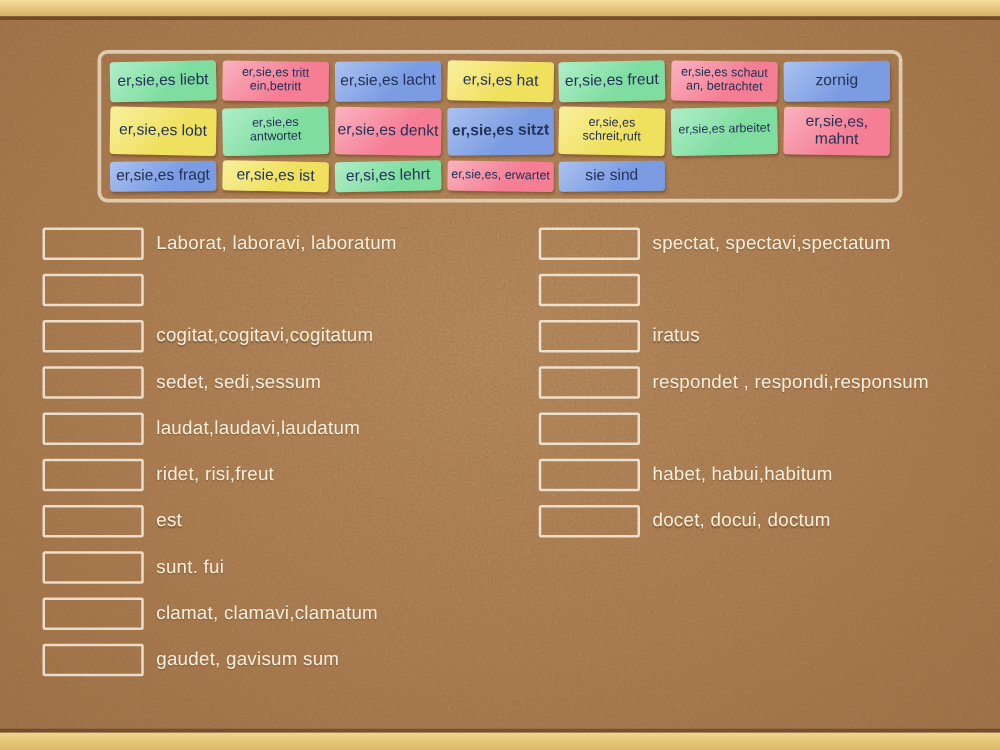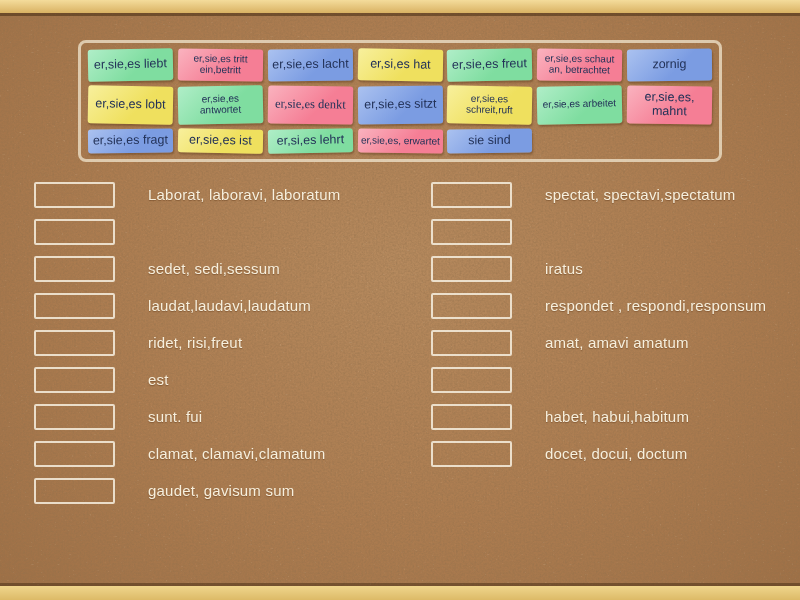--- a/index.html
+++ b/index.html
@@ -31,21 +31,21 @@
   }
   .chip.sm{font-size:10px;}
   .chip:nth-child(4n+1){transform:rotate(-1.2deg);}
   .chip:nth-child(4n+2){transform:rotate(0.9deg);}
   .chip:nth-child(4n+3){transform:rotate(-0.6deg);}
   .chip:nth-child(4n){transform:rotate(1.1deg);}
 
   .col{position:absolute;top:176px;z-index:2;}
   .col-left{left:34px;}
   .col-right{left:431px;}
-  .mrow{height:37px;display:flex;align-items:center;gap:23px;}
+  .mrow{height:37px;display:flex;align-items:center;}
   .slot{
     width:81px;height:26px;box-sizing:border-box;border-radius:2px;
     border:2px solid rgba(247,240,224,0.85);cursor:pointer;
   }
   .mlabel{
     margin-left:10px;color:#f7f0de;font-size:15px;letter-spacing:0.2px;
     white-space:nowrap;text-shadow:0 1px 1px rgba(90,50,20,0.45);
   }
 </style>
 </head>
@@ -76,39 +76,43 @@
   <div class="chips-panel">
       <div class="chip" style="background: linear-gradient(135deg, rgb(176, 238, 200) 0%, rgb(127, 221, 160) 60%); color: rgb(35, 50, 88);">er,sie,es liebt</div>
       <div class="chip sm" style="background: linear-gradient(135deg, rgb(250, 179, 191) 0%, rgb(245, 126, 149) 60%); color: rgb(35, 50, 88);">er,sie,es tritt ein,betritt</div>
       <div class="chip" style="background: linear-gradient(135deg, rgb(171, 194, 240) 0%, rgb(123, 156, 226) 60%); color: rgb(35, 50, 88);">er,sie,es lacht</div>
       <div class="chip" style="background: linear-gradient(135deg, rgb(248, 240, 157) 0%, rgb(239, 224, 94) 60%); color: rgb(35, 50, 88);">er,si,es hat</div>
       <div class="chip" style="background: linear-gradient(135deg, rgb(176, 238, 200) 0%, rgb(127, 221, 160) 60%); color: rgb(35, 50, 88);">er,sie,es freut</div>
       <div class="chip sm" style="background: linear-gradient(135deg, rgb(250, 179, 191) 0%, rgb(245, 126, 149) 60%); color: rgb(35, 50, 88);">er,sie,es schaut an, betrachtet</div>
       <div class="chip" style="background: linear-gradient(135deg, rgb(171, 194, 240) 0%, rgb(123, 156, 226) 60%); color: rgb(35, 50, 88);">zornig</div>
       <div class="chip" style="background: linear-gradient(135deg, rgb(248, 240, 157) 0%, rgb(239, 224, 94) 60%); color: rgb(35, 50, 88);">er,sie,es lobt</div>
       <div class="chip sm" style="background: linear-gradient(135deg, rgb(176, 238, 200) 0%, rgb(127, 221, 160) 60%); color: rgb(35, 50, 88);">er,sie,es antwortet</div>
-      <div class="chip" style="background: linear-gradient(135deg, rgb(250, 179, 191) 0%, rgb(245, 126, 149) 60%); color: rgb(35, 50, 88); font-family: Liberation Serif, serif;">er,sie,es denkt</div>
-      <div class="chip" style="background: linear-gradient(135deg, rgb(171, 194, 240) 0%, rgb(123, 156, 226) 60%); color: rgb(35, 50, 88);">er,sie,es sitzt</div>
+      <div class="chip" style="background: linear-gradient(135deg, rgb(250, 179, 191) 0%, rgb(245, 126, 149) 60%); color: rgb(35, 50, 88);">er,sie,es denkt</div>
+      <div class="chip" style="background: linear-gradient(135deg, rgb(171, 194, 240) 0%, rgb(123, 156, 226) 60%); color: rgb(35, 50, 88); font-weight: bold;">er,sie,es sitzt</div>
       <div class="chip sm" style="background: linear-gradient(135deg, rgb(248, 240, 157) 0%, rgb(239, 224, 94) 60%); color: rgb(35, 50, 88);">er,sie,es schreit,ruft</div>
       <div class="chip sm" style="background: linear-gradient(135deg, rgb(176, 238, 200) 0%, rgb(127, 221, 160) 60%); color: rgb(35, 50, 88);">er,sie,es arbeitet</div>
       <div class="chip" style="background: linear-gradient(135deg, rgb(250, 179, 191) 0%, rgb(245, 126, 149) 60%); color: rgb(35, 50, 88);">er,sie,es, mahnt</div>
       <div class="chip" style="background: linear-gradient(135deg, rgb(171, 194, 240) 0%, rgb(123, 156, 226) 60%); color: rgb(35, 50, 88);">er,sie,es fragt</div>
       <div class="chip" style="background: linear-gradient(135deg, rgb(248, 240, 157) 0%, rgb(239, 224, 94) 60%); color: rgb(35, 50, 88);">er,sie,es ist</div>
       <div class="chip" style="background: linear-gradient(135deg, rgb(176, 238, 200) 0%, rgb(127, 221, 160) 60%); color: rgb(35, 50, 88);">er,si,es lehrt</div>
       <div class="chip sm" style="background: linear-gradient(135deg, rgb(250, 179, 191) 0%, rgb(245, 126, 149) 60%); color: rgb(35, 50, 88);">er,sie,es, erwartet</div>
       <div class="chip" style="background: linear-gradient(135deg, rgb(171, 194, 240) 0%, rgb(123, 156, 226) 60%); color: rgb(35, 50, 88);">sie sind</div>
     </div>
 
   <div class="col col-left">
       <div class="mrow">
         <div class="slot"></div>
         <div class="mlabel">Laborat, laboravi, laboratum</div>
       </div>
       <div class="mrow">
         <div class="slot"></div>
+      </div>
+      <div class="mrow">
+        <div class="slot"></div>
+        <div class="mlabel">cogitat,cogitavi,cogitatum</div>
       </div>
       <div class="mrow">
         <div class="slot"></div>
         <div class="mlabel">sedet, sedi,sessum</div>
       </div>
       <div class="mrow">
         <div class="slot"></div>
         <div class="mlabel">laudat,laudavi,laudatum</div>
       </div>
       <div class="mrow">
@@ -143,24 +147,20 @@
       <div class="mrow">
         <div class="slot"></div>
         <div class="mlabel">iratus</div>
       </div>
       <div class="mrow">
         <div class="slot"></div>
         <div class="mlabel">respondet , respondi,responsum</div>
       </div>
       <div class="mrow">
         <div class="slot"></div>
-        <div class="mlabel">amat, amavi amatum</div>
-      </div>
-      <div class="mrow">
-        <div class="slot"></div>
       </div>
       <div class="mrow">
         <div class="slot"></div>
         <div class="mlabel">habet, habui,habitum</div>
       </div>
       <div class="mrow">
         <div class="slot"></div>
         <div class="mlabel">docet, docui, doctum</div>
       </div>
     </div>

